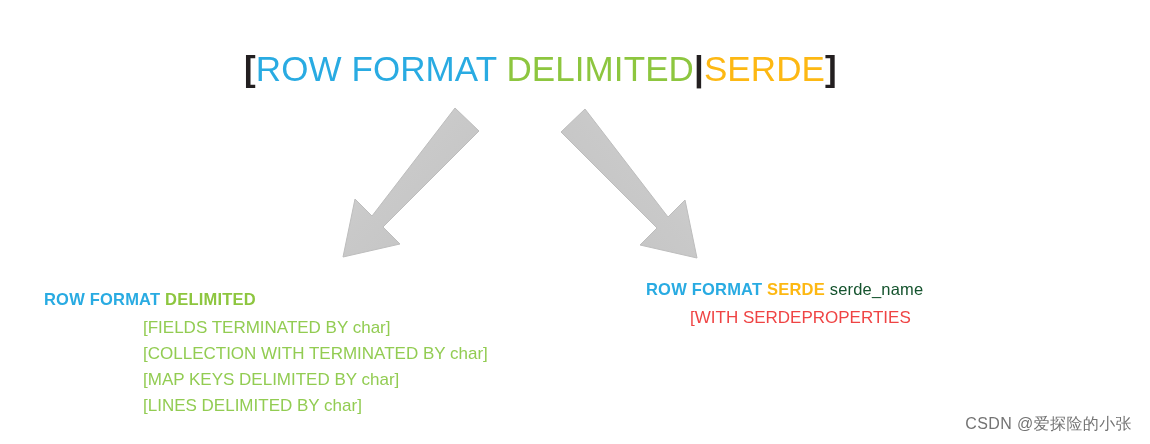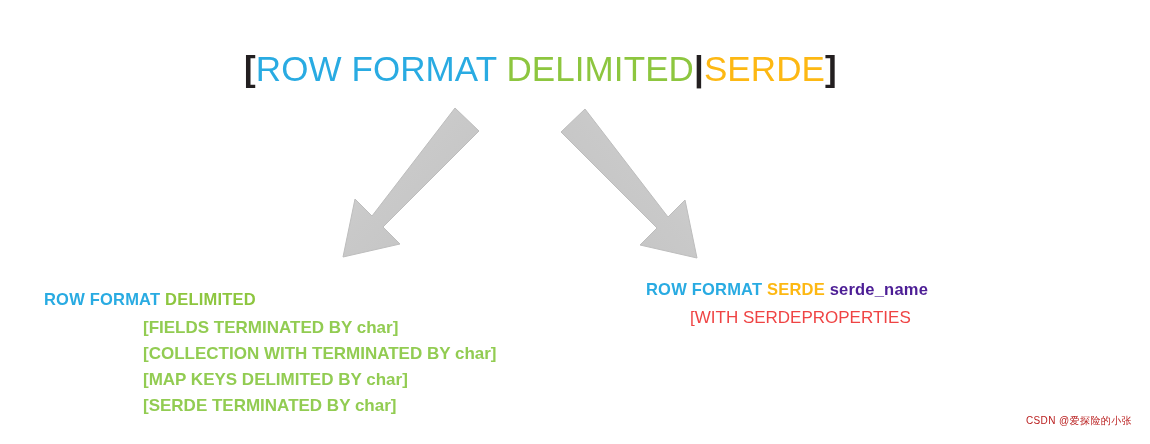--- a/index.html
+++ b/index.html
@@ -52,44 +52,44 @@
 
   .col-head {
     font-size: 16.5px;
     font-weight: 700;
     line-height: 22px;
     letter-spacing: 0.2px;
   }
   .h-blue   { color: #29ABE2; }
   .h-green  { color: #8DC63F; }
   .h-orange { color: #FDB813; }
-  .h-orange-light { color: #4c1d95; font-weight: 700; }
+  .h-orange-light { color: #14532d; font-weight: 400; }
 
   .col-body {
     margin-top: 5px;
     font-size: 17px;
     line-height: 26px;
     font-weight: 400;
   }
   .body-line { white-space: nowrap; }
-  .indent-left  { padding-left: 99px; font-weight: bold; }
+  .indent-left  { padding-left: 99px; }
   .green-text  { color: #92CC52; }
   .orange-text { color: #ef4444; }
 
   .ind-0 { padding-left: 44px; }
   .ind-1 { padding-left: 52px; }
   .ind-2 { padding-left: 62px; }
 
   
   .watermark {
     position: absolute;
     right: 18px;
     top: 414px;
-    font-size: 10px;
-    color: #b91c1c;
+    font-size: 16px;
+    color: #737373;
     letter-spacing: 0.4px;
     white-space: nowrap;
   }
 </style>
 </head>
 <body>
 
 <div id="canvas">
 
   <div class="title">
@@ -120,21 +120,21 @@
   </svg>
 
   <div class="col col-left">
     <div class="col-head">
       <span class="h-blue">ROW FORMAT</span><span class="h-blue"> </span><span class="h-green">DELIMITED</span>
     </div>
     <div class="col-body">
       <div class="body-line green-text indent-left">[FIELDS TERMINATED BY char]</div>
       <div class="body-line green-text indent-left">[COLLECTION WITH TERMINATED BY char]</div>
       <div class="body-line green-text indent-left">[MAP KEYS DELIMITED BY char]</div>
-      <div class="body-line green-text indent-left">[SERDE TERMINATED BY char]</div>
+      <div class="body-line green-text indent-left">[LINES DELIMITED BY char]</div>
     </div>
   </div>
 
   <div class="col col-right">
     <div class="col-head">
       <span class="h-blue">ROW FORMAT</span><span class="h-blue"> </span><span class="h-orange">SERDE</span><span class="h-orange-light"> </span><span class="h-orange-light">serde_name</span>
     </div>
     <div class="col-body">
       <div class="body-line orange-text ind-0">[WITH SERDEPROPERTIES</div>
     </div>

